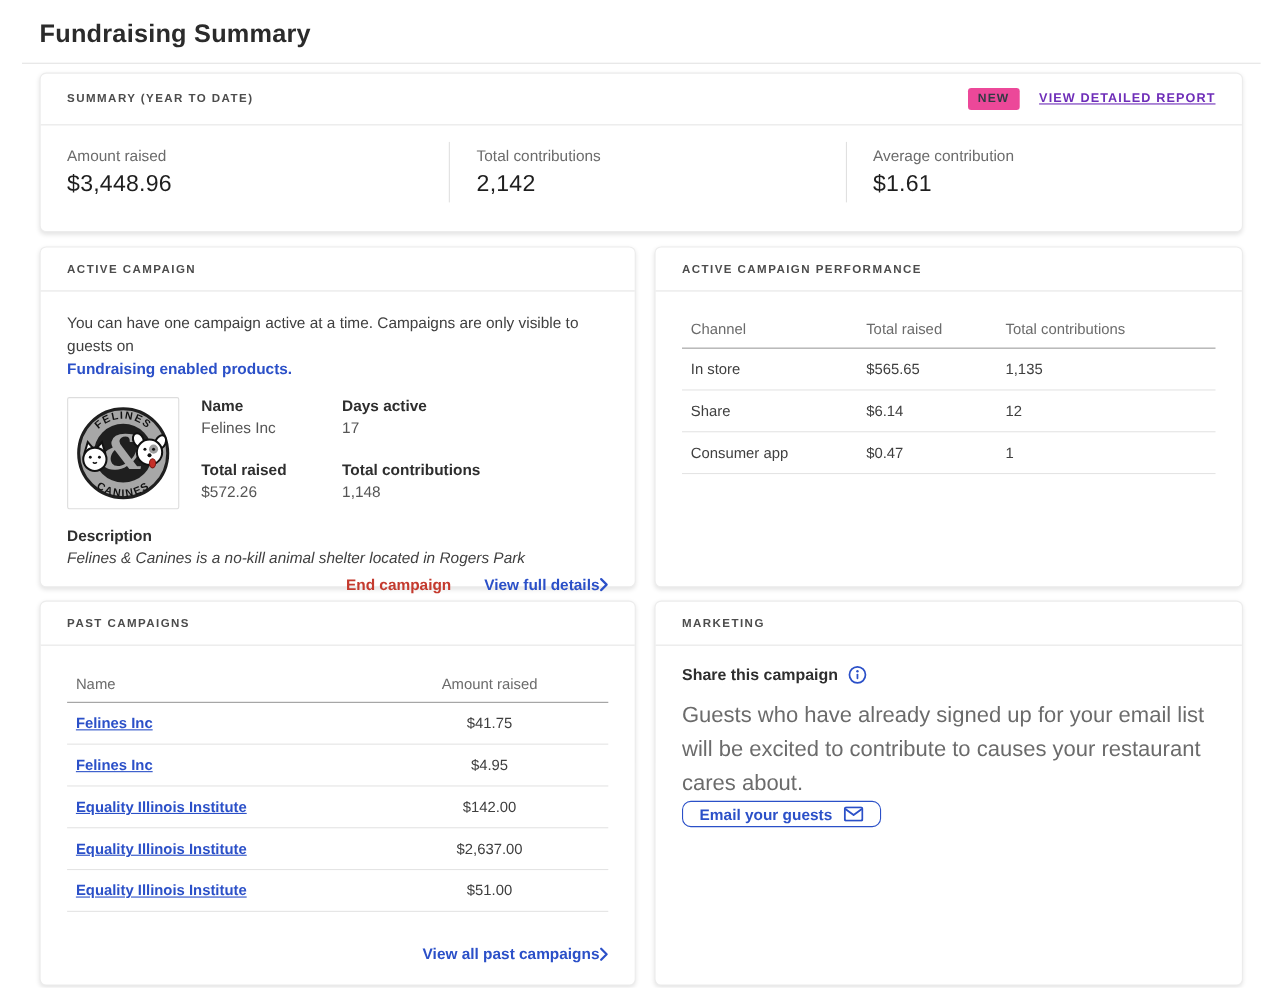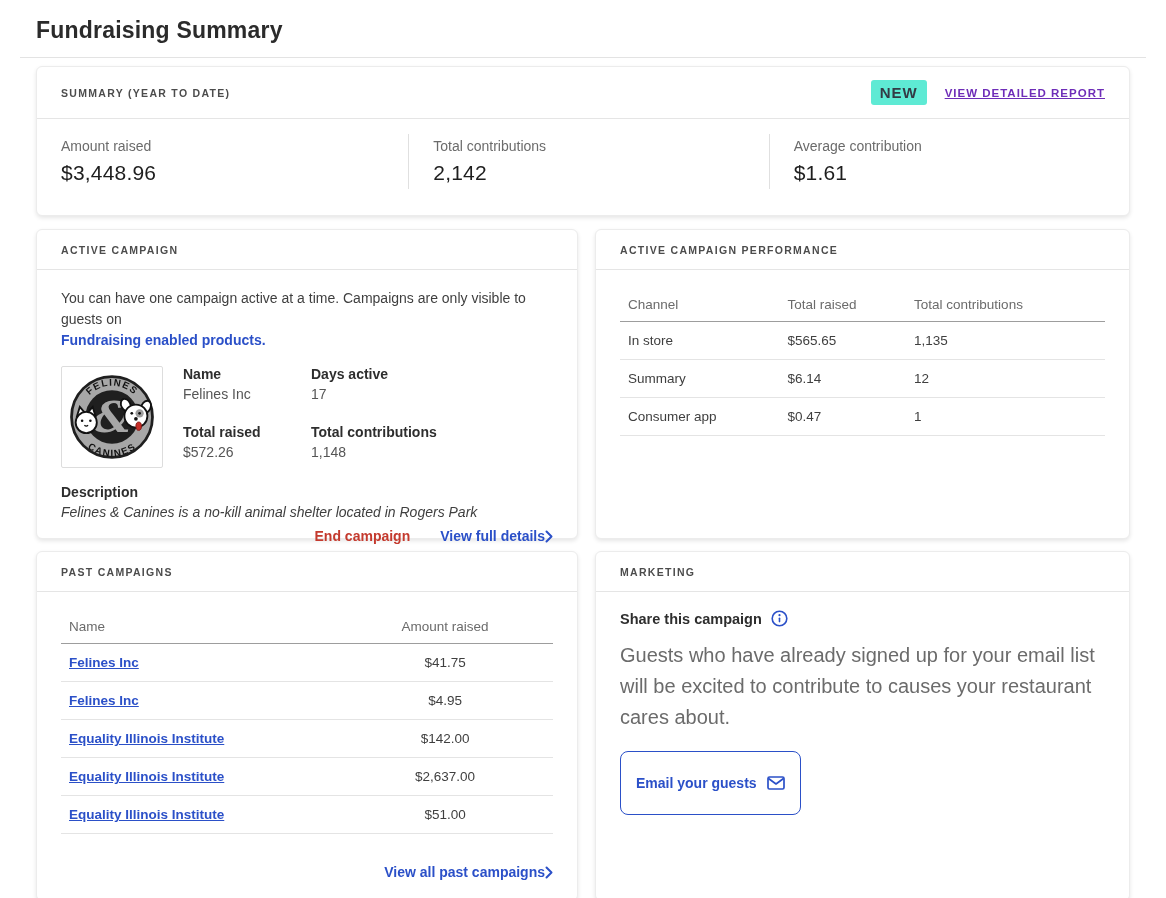--- a/index.html
+++ b/index.html
@@ -12,21 +12,21 @@
 
   .card { background: #fff; border: 1px solid #ececec; border-radius: 6px;
           box-shadow: 0 2px 4px rgba(0,0,0,.10); display: flex; flex-direction: column; }
   .card-header { display: flex; align-items: center; justify-content: space-between;
                  padding: 13px 24px; border-bottom: 1px solid #e5e5e5; min-height: 40px; }
   .card-header-title { font-size: 10.5px; font-weight: 700; letter-spacing: 1.3px; color: #4c4c4c; }
 
   
   .summary-card { margin-top: 8px; }
   .header-right { display: flex; align-items: center; gap: 18px; }
-  .badge { background: #5eead4; color: #333a44; font-size: 15px; font-weight: 700;
+  .badge { background: #ec4899; color: #333a44; font-size: 11px; font-weight: 700;
            letter-spacing: 1px; padding: 4px 9px; border-radius: 3px; }
   .report-link { font-size: 11.5px; font-weight: 700; letter-spacing: 1px; color: #6e2db8;
                  text-decoration: underline; cursor: pointer; }
   .summary-stats { display: grid; grid-template-columns: 34% 33% 33%; padding: 15px 0 26px 0; }
   .stat { padding: 4px 24px; }
   .stat + .stat { border-left: 1px solid #e0e0e0; }
   .stat-label { font-size: 14px; color: #6b6b6b; margin-bottom: 7px; }
   .stat-value { font-size: 21px; color: #1e1e1e; letter-spacing: .2px; }
 
   .grid-row { display: grid; grid-template-columns: 542px 535px; gap: 17px; }
@@ -60,22 +60,22 @@
   .tbl-row { display: grid; padding: 11px 8px; border-bottom: 1px solid #e4e4e4; color: #3f3f3f; align-items: center; }
   .perf-grid { grid-template-columns: 34% 27% 39%; }
   .past-grid { grid-template-columns: 58% 42%; }
   .amount-cell { text-align: center; }
   .name-link { color: #2b50c8; font-weight: 700; font-size: 13.5px; text-decoration: underline; cursor: pointer; }
   .past-footer { margin-top: auto; display: flex; justify-content: flex-end; padding-top: 12px; }
 
   
   .share-title { display: flex; align-items: center; gap: 9px; font-size: 14.5px; font-weight: 700; color: #2e2e2e; }
   .marketing-text { font-size: 20px; line-height: 1.55; color: #6b6b6b; margin-top: 13px; max-width: 480px; }
-  .email-btn { margin-top: 18px; display: inline-flex; align-items: center; gap: 10px;
-               border: 1.5px solid #2b50c8; border-radius: 8px; padding: 23px 15px;
+  .email-btn { display: inline-flex; align-items: center; gap: 10px;
+               border: 1.5px solid #2b50c8; border-radius: 8px; padding: 3px 15px;
                color: #2b50c8; font-weight: 700; font-size: 14px; background: #fff;
                width: fit-content; cursor: pointer; font-family: inherit; }
   .icon { display: inline-flex; flex: none; }
 </style>
 </head>
 <body>
 
 <div class="page">
 
   <div class="page-title">Fundraising Summary</div>
@@ -203,21 +203,21 @@
             <span>Channel</span>
             <span>Total raised</span>
             <span>Total contributions</span>
           </div>
           <div class="tbl-row perf-grid">
             <span>In store</span>
             <span>$565.65</span>
             <span>1,135</span>
           </div>
           <div class="tbl-row perf-grid">
-            <span>Summary</span>
+            <span>Share</span>
             <span>$6.14</span>
             <span>12</span>
           </div>
           <div class="tbl-row perf-grid">
             <span>Consumer app</span>
             <span>$0.47</span>
             <span>1</span>
           </div>
         </div>
       </div>

